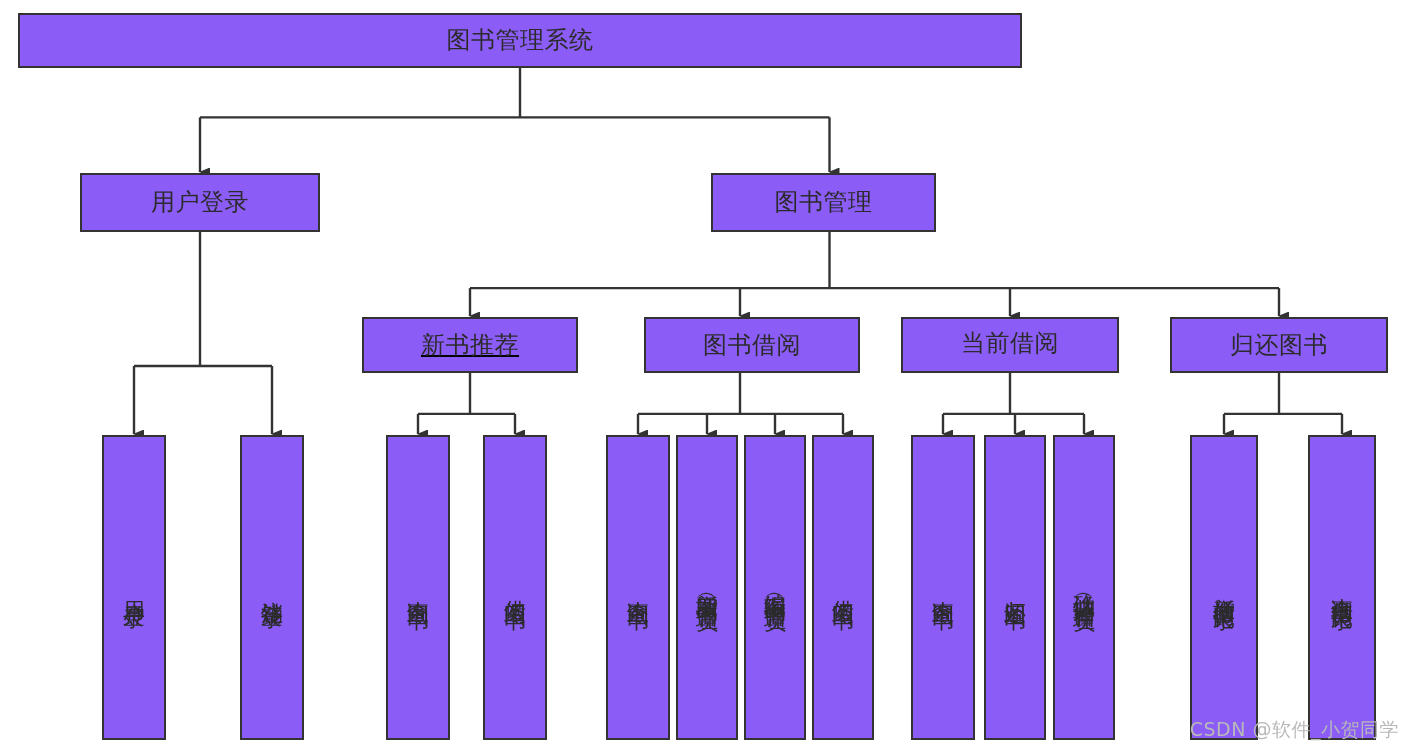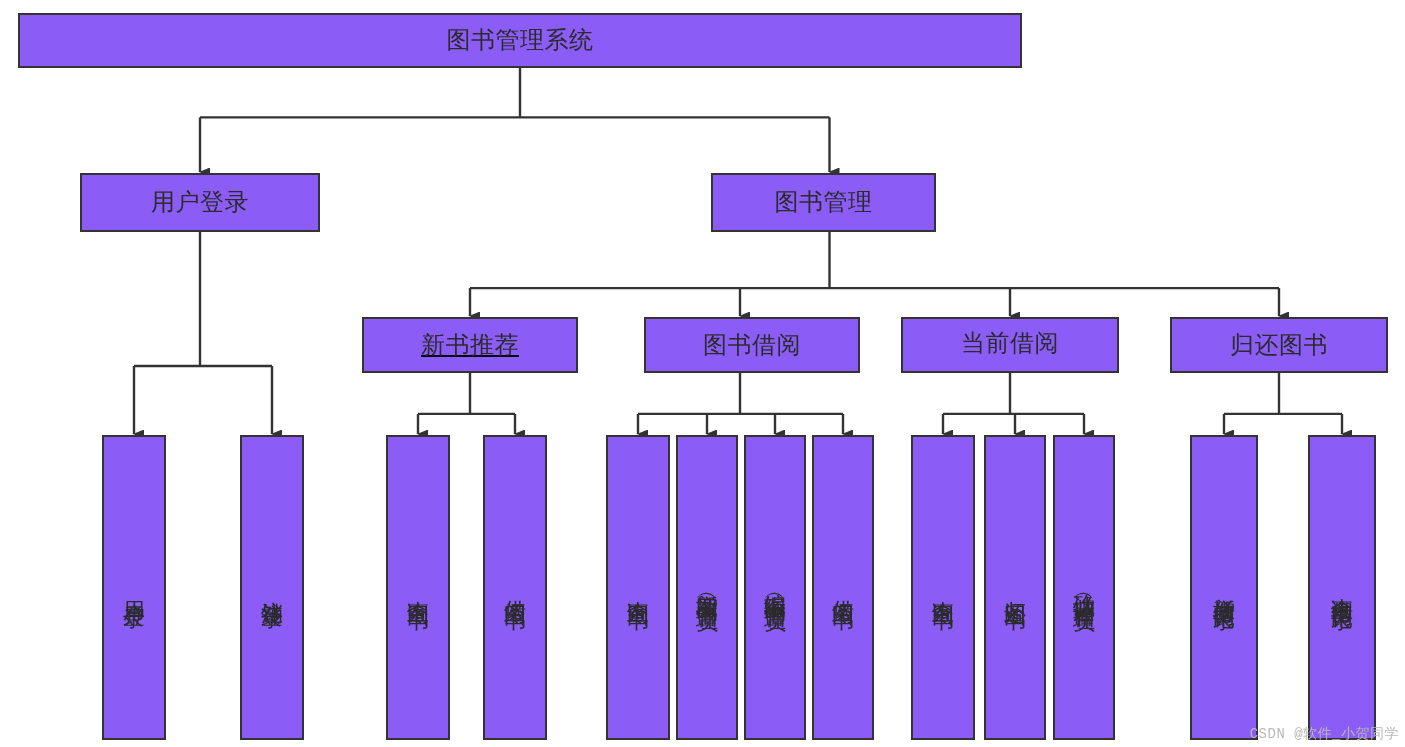--- a/index.html
+++ b/index.html
@@ -60,26 +60,25 @@
   }
   .node.root .node-label,
   .node.l1 .node-label,
   .node.l2 .node-label {
     font-size: 24px;
   }
   .watermark {
     position: absolute;
     right: 6px;
     bottom: 4px;
-    font-size: 14px;
+    font-size: 19px;
     color: #b9b9b9;
     letter-spacing: 0.5px;
     white-space: nowrap;
     user-select: none;
-    font-family: Liberation Mono, monospace;
   }
 </style>
 </head>
 <body>
 
 <div id="diagram-root">
 
   <svg class="edges" viewBox="0 0 1405 747" xmlns="http://www.w3.org/2000/svg">
     <defs>
       <marker id="arrowhead" markerWidth="9" markerHeight="11" refX="4.5" refY="10" orient="auto" markerUnits="userSpaceOnUse">

